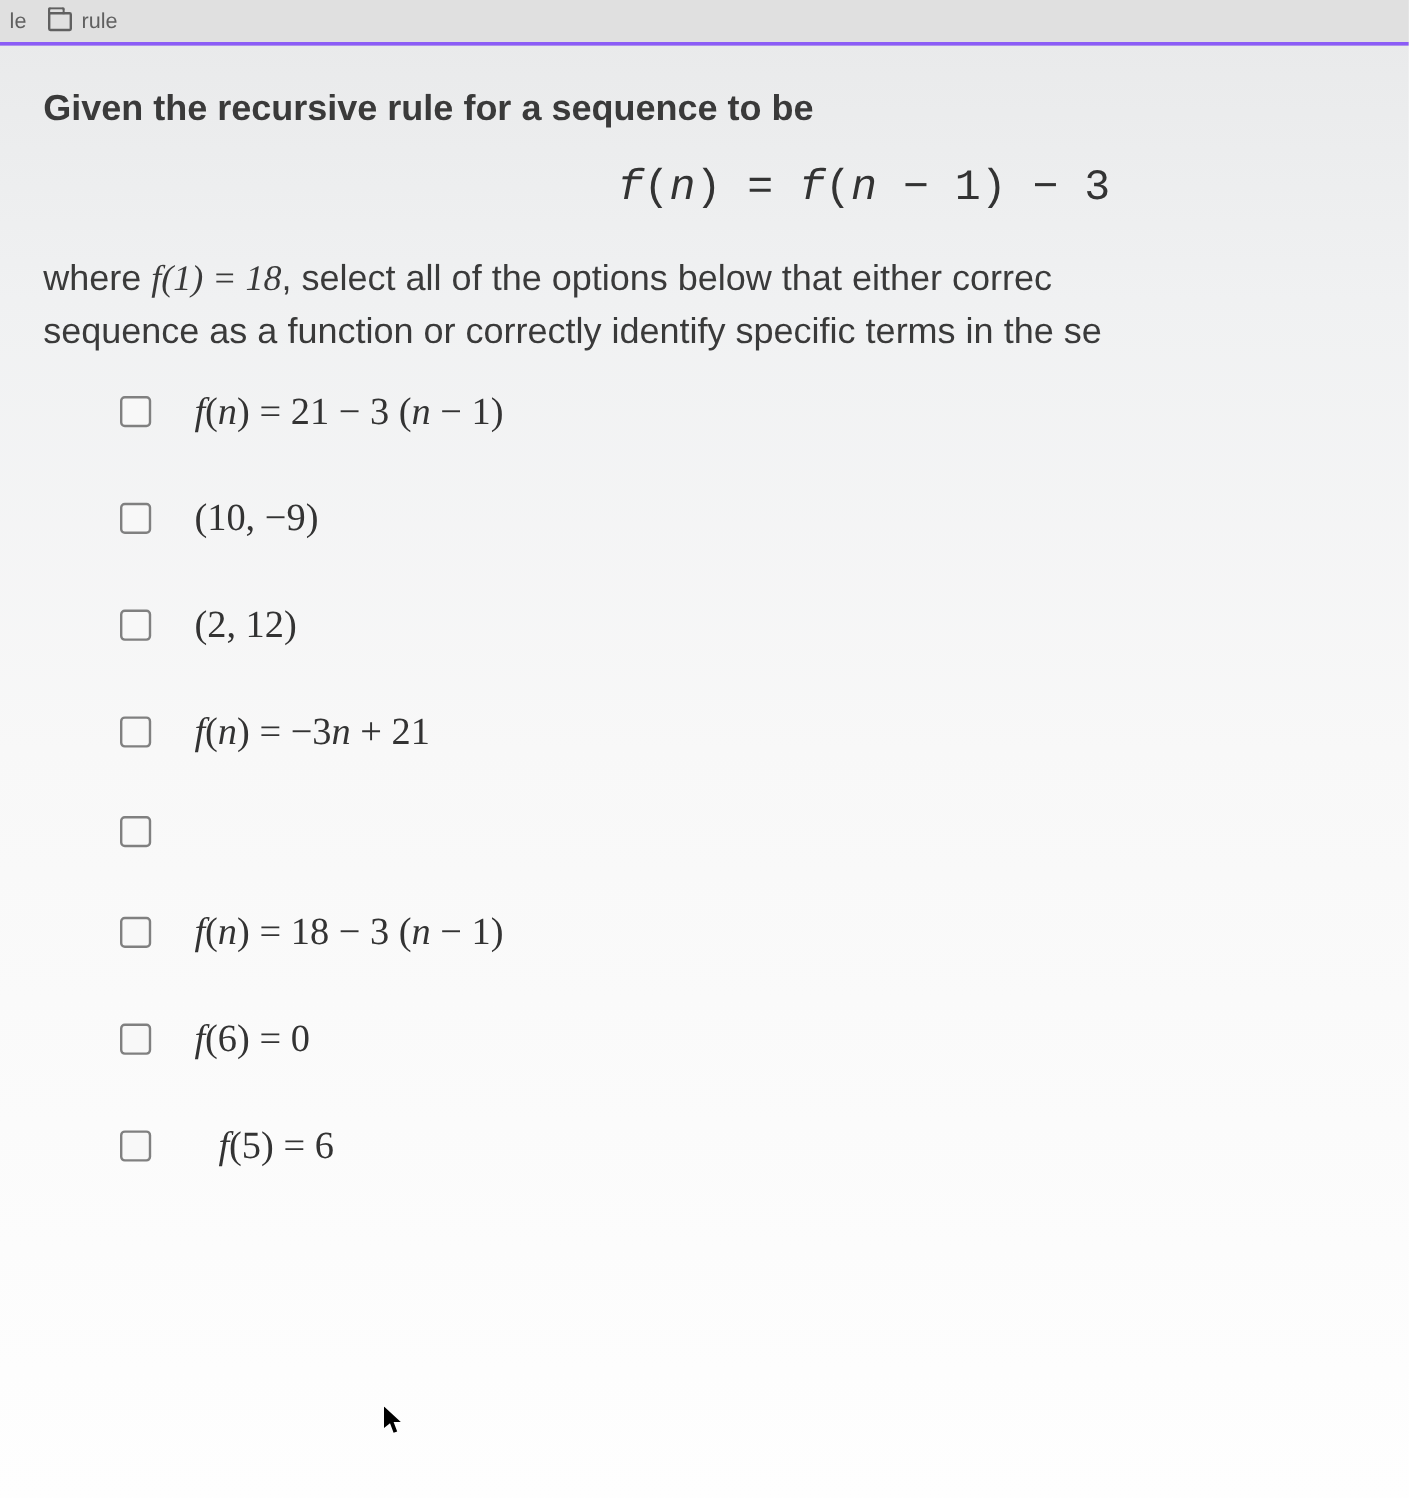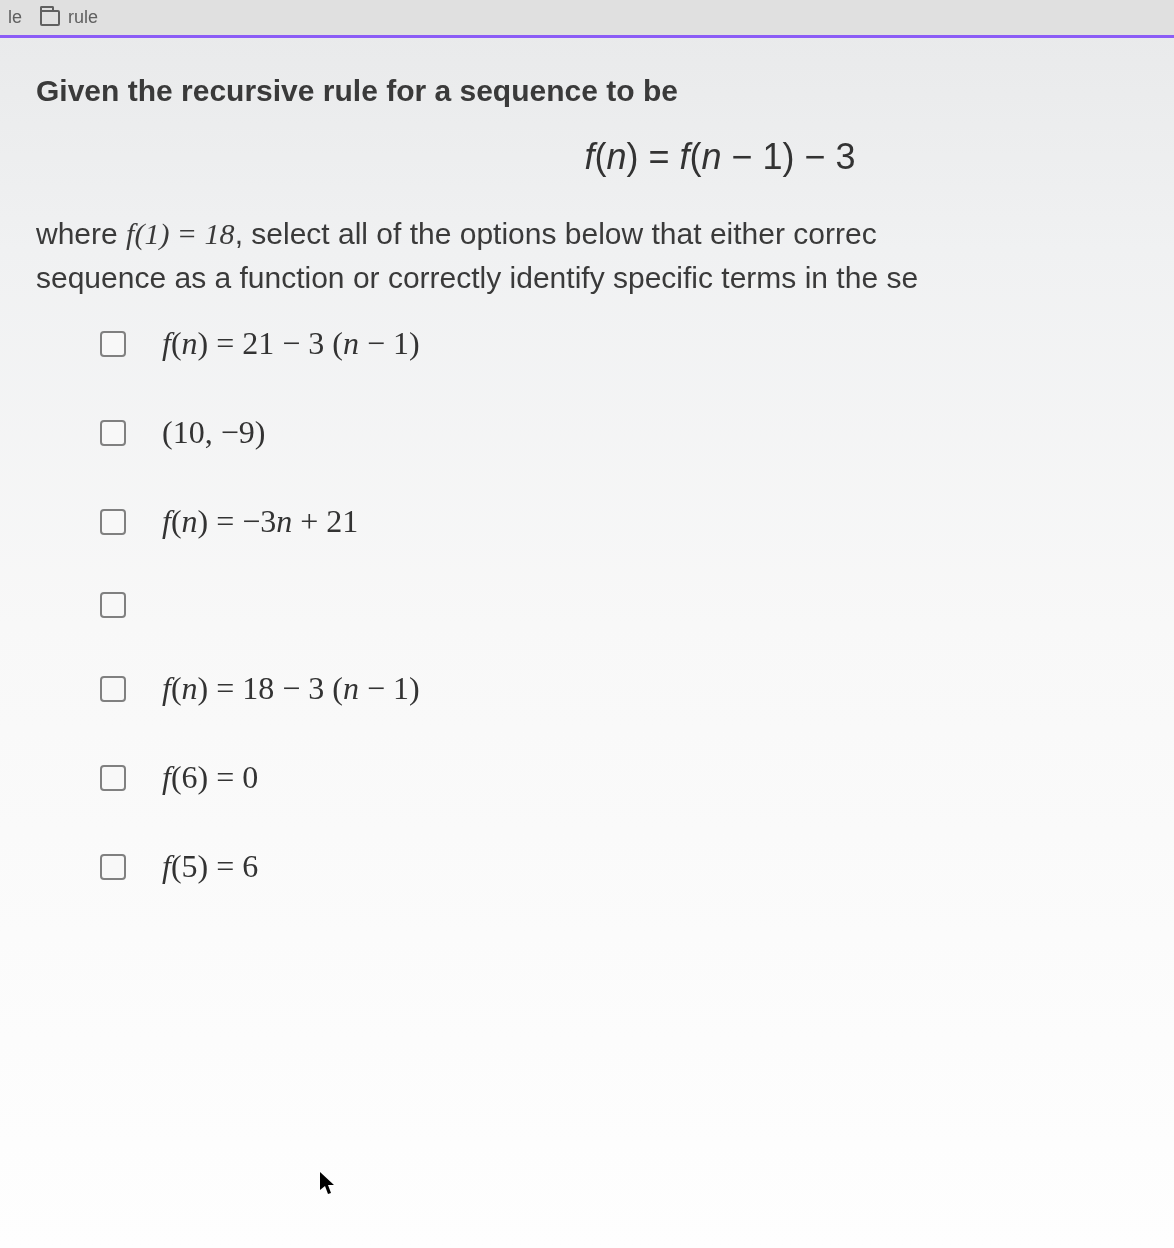--- a/index.html
+++ b/index.html
@@ -53,21 +53,21 @@
       padding: 36px 30px 30px 36px;
     }
     .question-intro {
       font-size: 30px;
       color: #3a3a3a;
       font-weight: bold;
       margin-bottom: 28px;
     }
     .equation-row {
       text-align: center;
-      font-family: Liberation Sans, sans-serif;
+      font-family: Liberation Mono, monospace;
       font-size: 36px;
       color: #333;
       margin-bottom: 34px;
       padding-left: 260px;
     }
     .ital {
       font-style: italic;
     }
     .question-body {
       font-size: 30px;
@@ -142,34 +142,38 @@
     <div class="option-row">
       <div class="checkbox"></div>
       <div class="option-text"><span class="ital">f</span>(<span class="ital">n</span>) = 21 − 3 (<span class="ital">n</span> − 1)</div>
     </div>
     <div class="option-row">
       <div class="checkbox"></div>
       <div class="option-text">(10, −9)</div>
     </div>
     <div class="option-row">
       <div class="checkbox"></div>
+      <div class="option-text">(2, 12)</div>
+    </div>
+    <div class="option-row">
+      <div class="checkbox"></div>
       <div class="option-text"><span class="ital">f</span>(<span class="ital">n</span>) = −3<span class="ital">n</span> + 21</div>
     </div>
     <div class="option-row">
       <div class="checkbox"></div>
     </div>
     <div class="option-row">
       <div class="checkbox"></div>
       <div class="option-text"><span class="ital">f</span>(<span class="ital">n</span>) = 18 − 3 (<span class="ital">n</span> − 1)</div>
     </div>
     <div class="option-row">
       <div class="checkbox"></div>
       <div class="option-text"><span class="ital">f</span>(6) = 0</div>
     </div>
-    <div class="option-row" style="margin-bottom:0;">
+    <div class="option-row" style="margin-bottom:0;gap:20px;">
       <div class="checkbox"></div>
       <div class="option-text"><span class="ital">f</span>(5) = 6</div>
     </div>
   </div>
 </div>
 
 <div class="cursor-arrow">
   <svg width="18" height="24" viewBox="0 0 18 24">
     <path d="M0 0 L0 18 L5 14 L8 22 L11 21 L8 13 L14 13 Z" fill="#000"></path>
   </svg>

